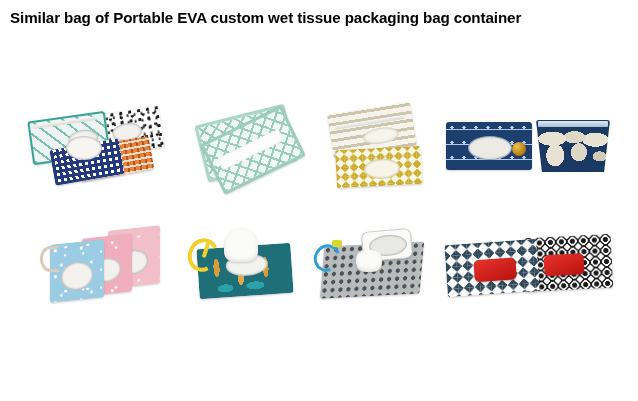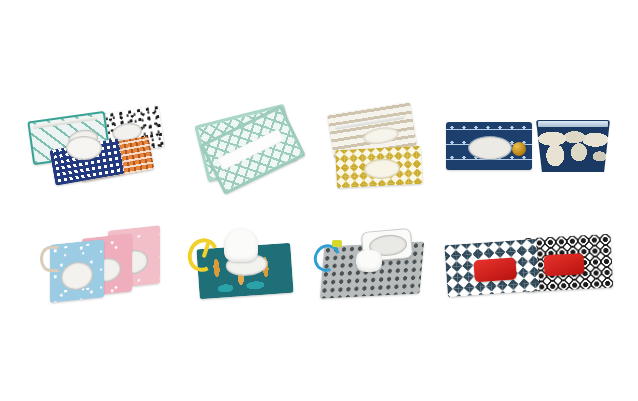--- a/index.html
+++ b/index.html
@@ -205,20 +205,21 @@
     background-image:
       repeating-linear-gradient(0deg, rgba(255,255,255,.75) 0 2px, transparent 2px 6px),
       repeating-linear-gradient(90deg, rgba(120,40,10,.5) 0 2px, transparent 2px 6px);
   }
 </style>
 </head>
 <body>
 
 <div class="page">
 
+  <div class="page-title">Similar bag of Portable EVA custom wet tissue packaging bag container</div>
 
   <div class="gallery">
 
     <div class="cell" style="left:22px; top:8px; width:152px; height:102px;">
       <div class="ph">
 
         <div class="pouch p-bw-scatter" style="left:72px; top:14px; width:68px; height:42px; transform:rotate(-9deg);">
           <div class="oval" style="left:18px; top:13px; width:28px; height:16px;"></div>
         </div>
 

